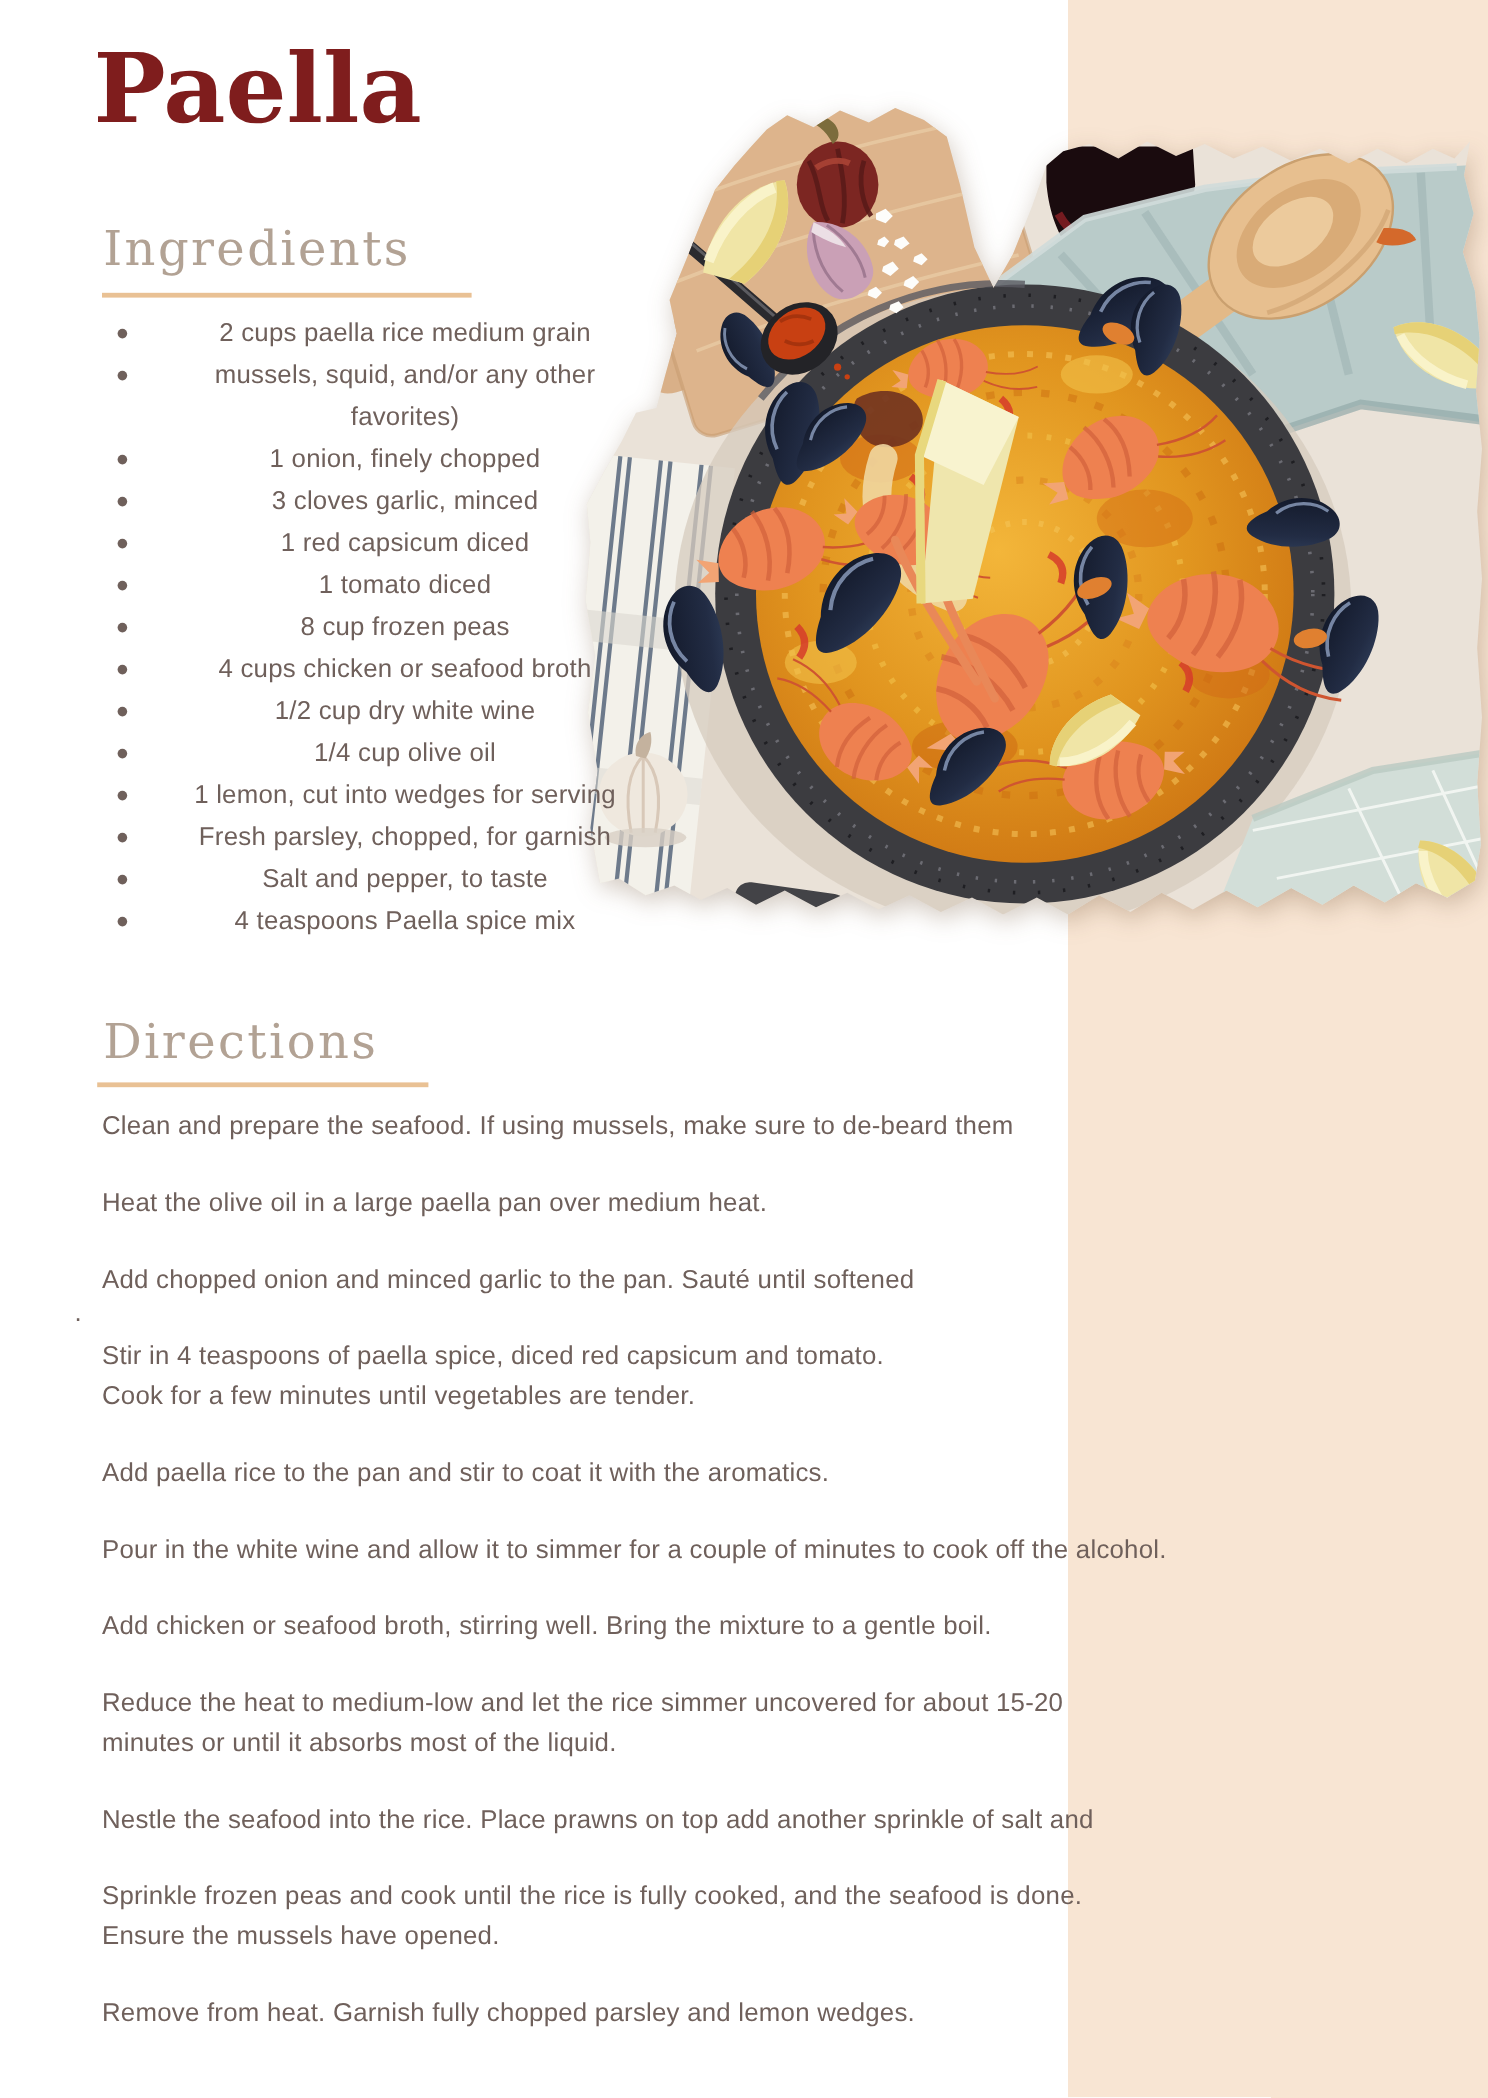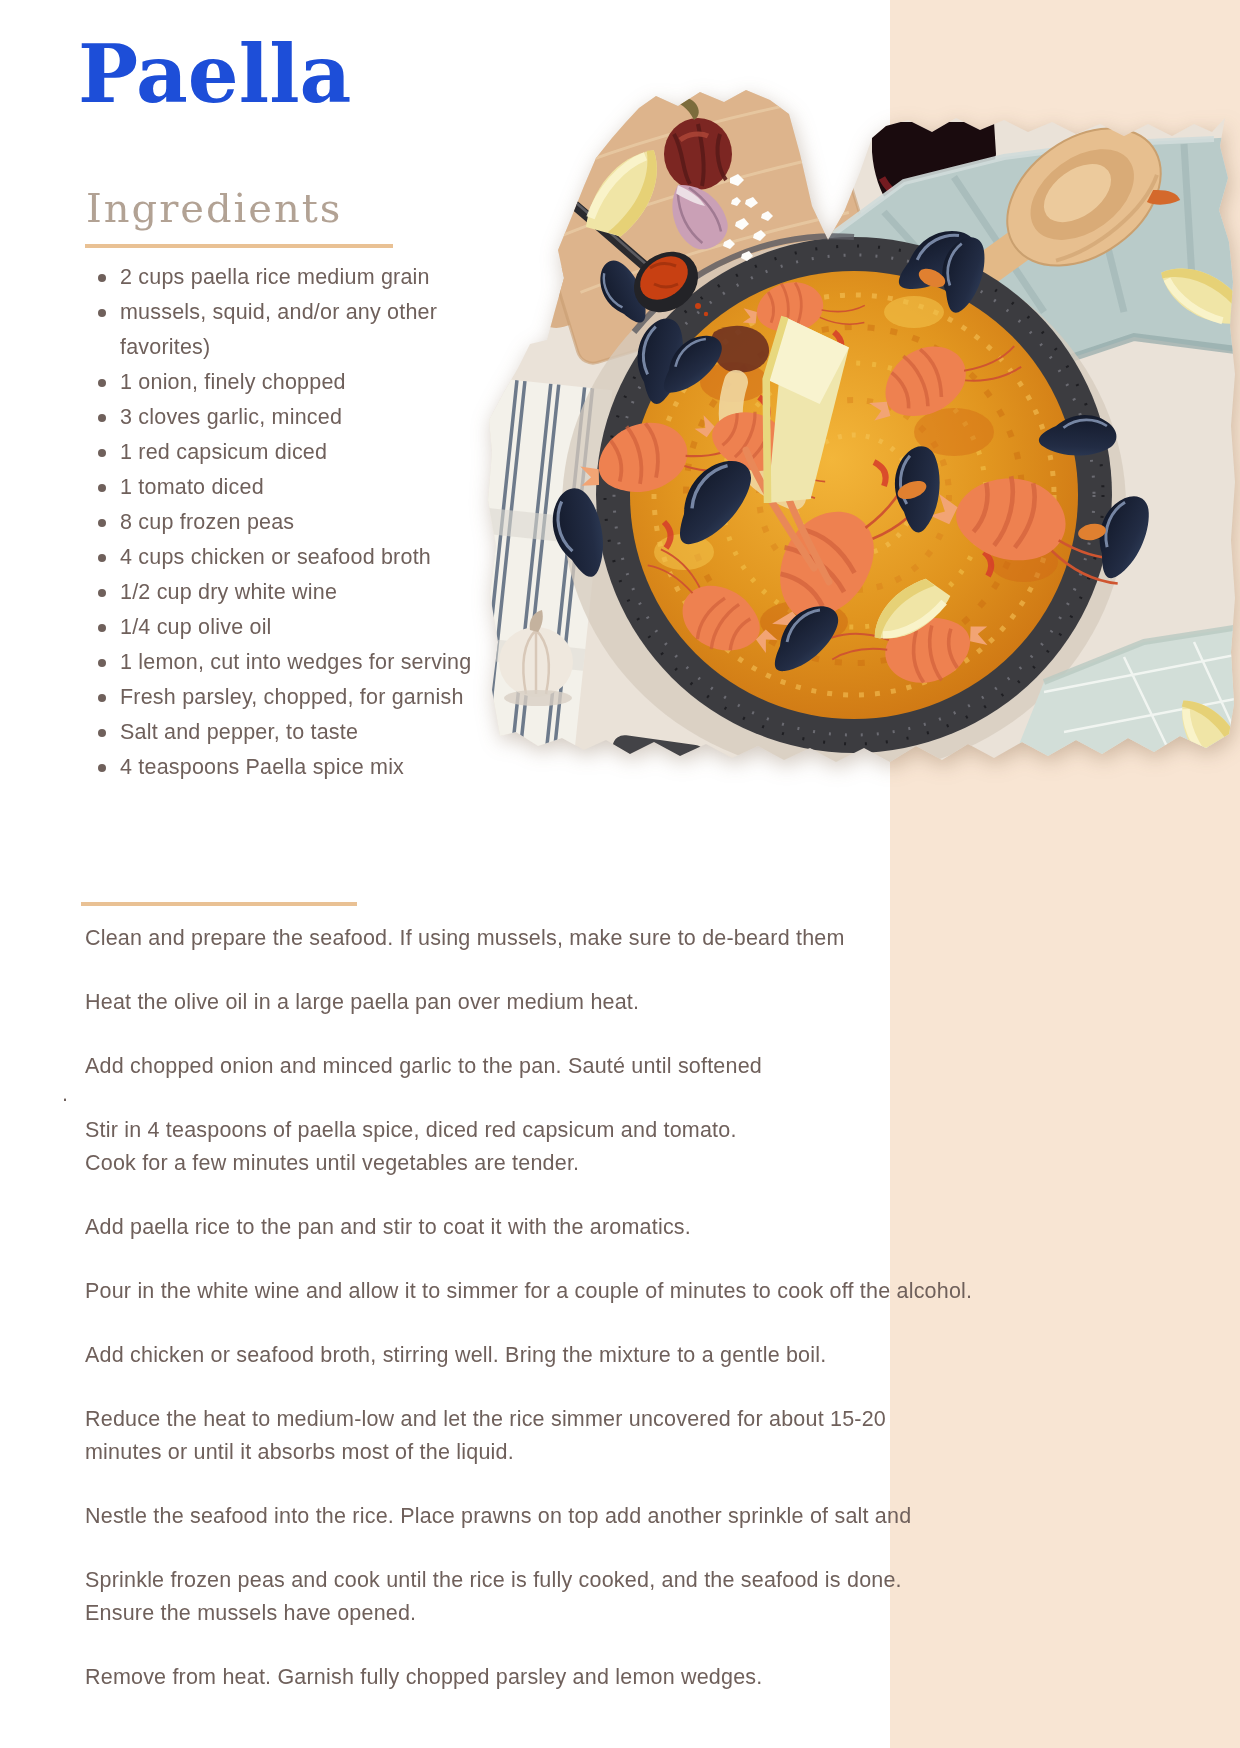--- a/index.html
+++ b/index.html
@@ -12,38 +12,38 @@
     position:absolute; left:890px; top:0; width:350px; height:1748px;
     background:#f8e5d3;
   }
   .photo-wrap {
     position:absolute; left:484px; top:82px; width:756px; height:700px;
     filter: drop-shadow(2px 6px 10px rgba(96,64,32,.28));
   }
   .page-title {
     position:absolute; left:78px; top:28px; margin:0;
     font-family:"DejaVu Serif","Liberation Serif",serif;
-    font-weight:bold; font-size:80px; line-height:1.15; color:#1d4ed8;
+    font-weight:bold; font-size:80px; line-height:1.15; color:#7f1d1d;
   }
   .sec-head {
     position:absolute; margin:0;
     font-family:"DejaVu Serif","Liberation Serif",serif;
     font-weight:normal; font-size:40px; line-height:1.1;
     letter-spacing:2px; color:#b2a294;
   }
   .head-ingredients { left:86px; top:186px; }
   .head-directions  { left:86px; top:847px; }
   .rule { position:absolute; height:3.5px; background:#e9c194; }
   .rule-ingredients { left:85px; top:244px; width:308px; }
   .rule-directions  { left:81px; top:902px; width:276px; }
 
   .ing-list { position:absolute; left:85px; top:260px; width:470px; }
   .ing-item .line {
     position:relative; padding-left:35px; white-space:nowrap;
-    font-size:21.5px; line-height:35px; letter-spacing:.2px; color:#6f605b;
+    font-size:21.5px; line-height:35px; letter-spacing:.2px; color:#6f605b;text-align:center;
   }
   .ing-item .line:first-child::before {
     content:""; position:absolute; left:13px; top:14px;
     width:8px; height:8px; border-radius:50%; background:#6f605b;
   }
 
   .dir-list { position:absolute; left:85px; top:922px; width:1080px; }
   .dir-item { margin:0 0 31px 0; }
   .dir-item .line {
     white-space:nowrap; font-size:21.5px; line-height:33px;
@@ -318,20 +318,21 @@
         <div class="line">Fresh parsley, chopped, for garnish</div>
       </div>
       <div class="ing-item">
         <div class="line">Salt and pepper, to taste</div>
       </div>
       <div class="ing-item">
         <div class="line">4 teaspoons Paella spice mix</div>
       </div>
     </div>
 
+  <h2 class="sec-head head-directions">Directions</h2>
   <div class="rule rule-directions"></div>
   <div class="stray-dot">.</div>
   <div class="dir-list">
       <div class="dir-item">
         <div class="line">Clean and prepare the seafood. If using mussels, make sure to de-beard them</div>
       </div>
       <div class="dir-item">
         <div class="line">Heat the olive oil in a large paella pan over medium heat.</div>
       </div>
       <div class="dir-item">

